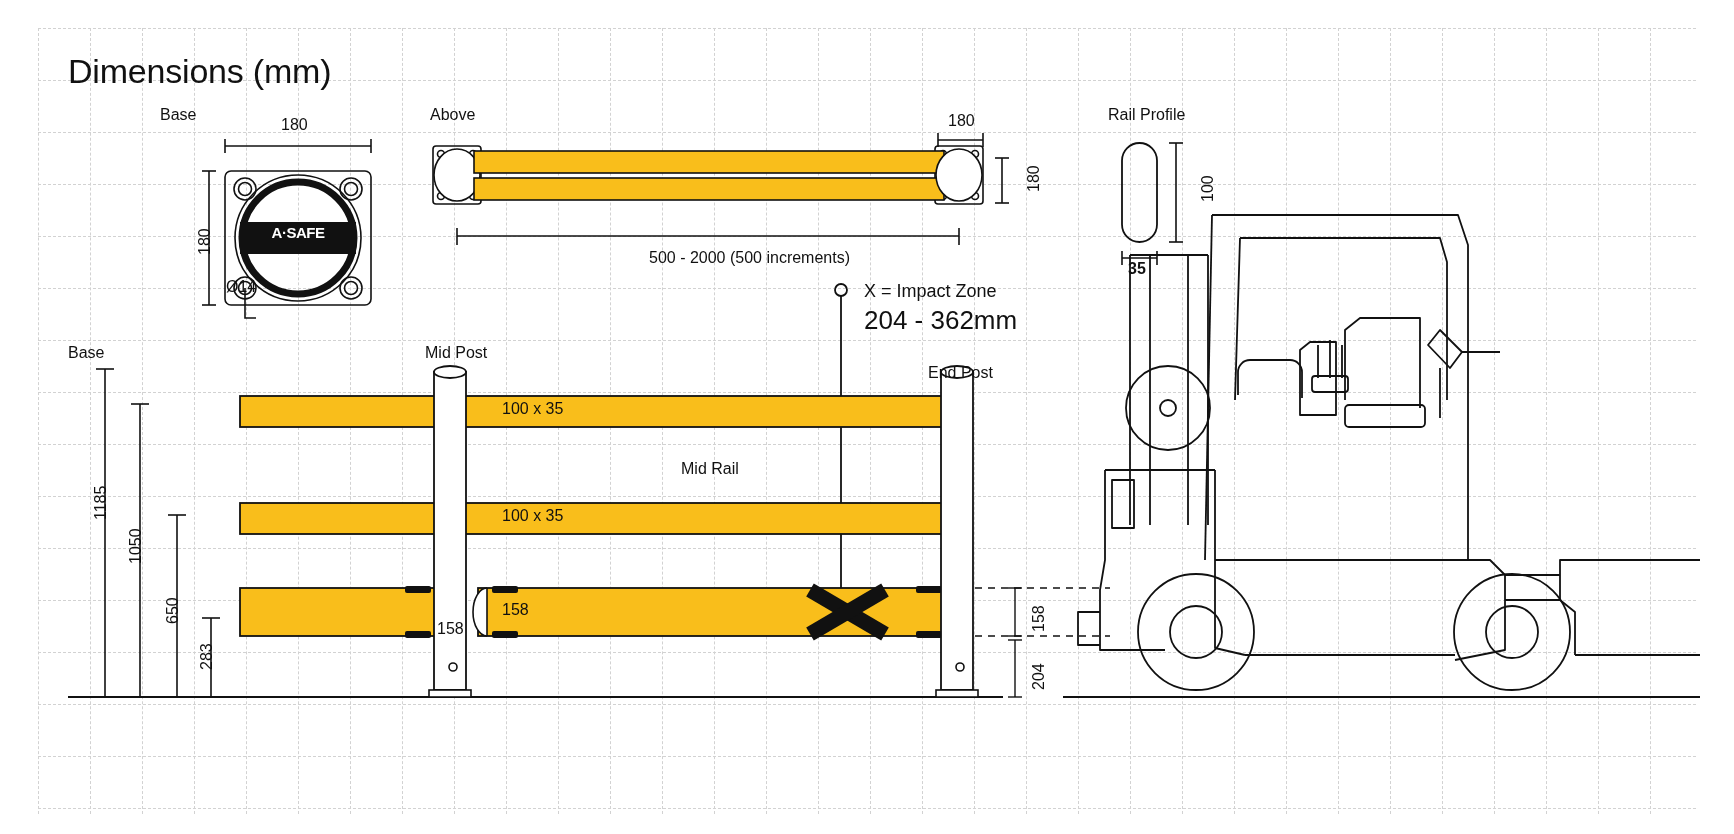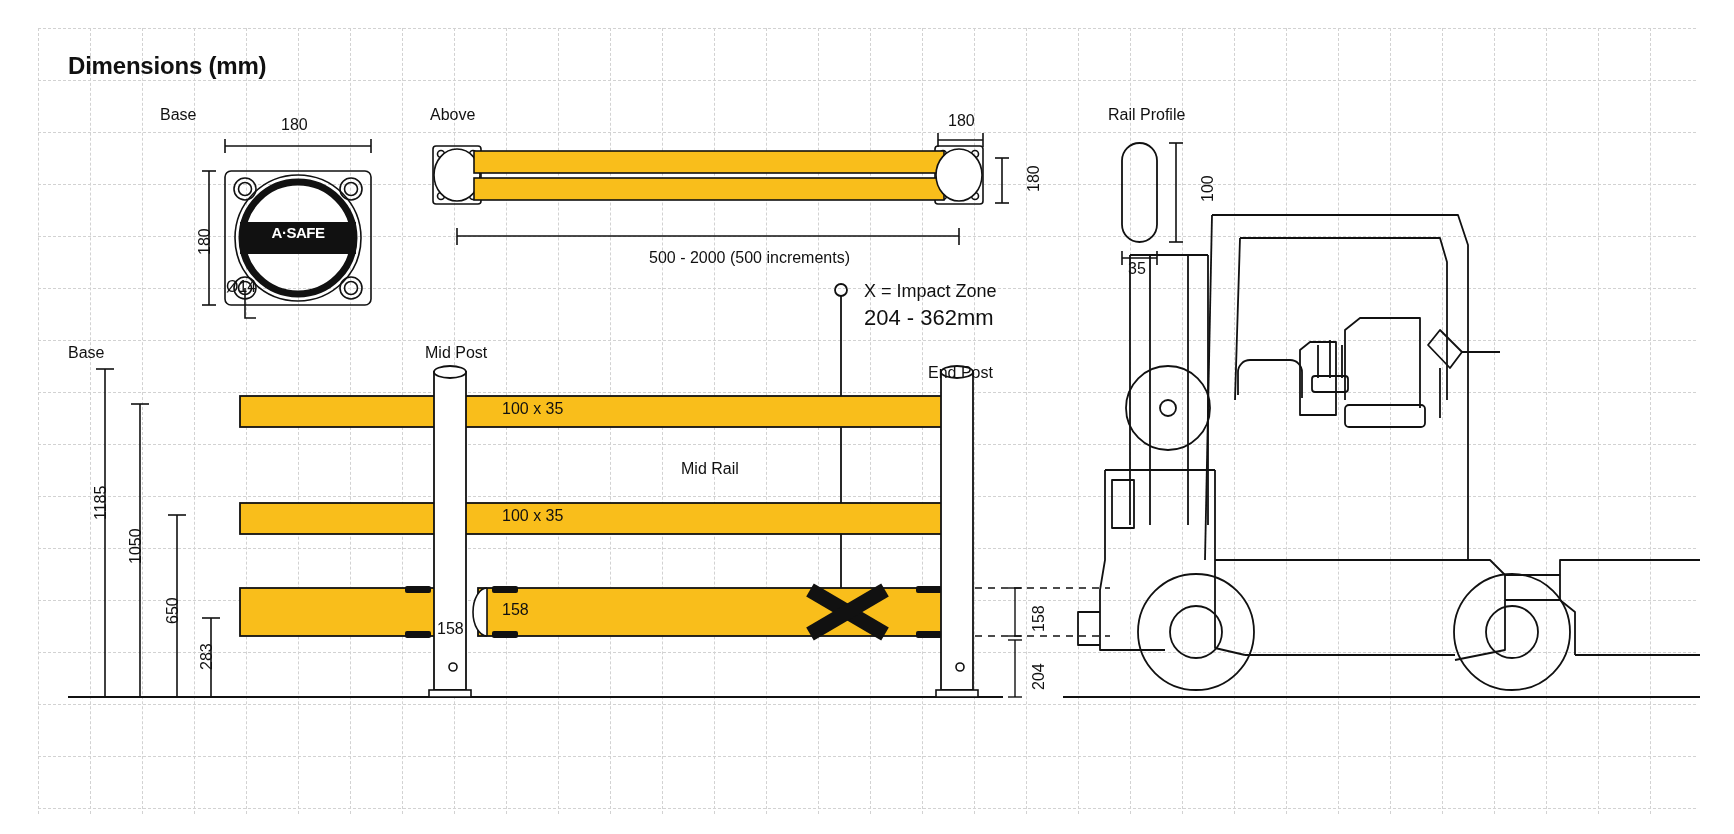--- a/index.html
+++ b/index.html
@@ -21,27 +21,27 @@
     background-position:0 0, 0 0;
     pointer-events:none;
   }
   .gridlineH{position:absolute;left:0;right:0;height:0;border-top:1px dashed #d2d2d2;}
   .gridlineV{position:absolute;top:0;bottom:0;width:0;border-left:1px dashed #d2d2d2;}
 
   #svgroot{position:absolute;left:0;top:0;width:1734px;height:834px;}
 
   .title{
     position:absolute;left:68px;top:52px;
-    font-size:24px;font-weight:bold;color:#111;letter-spacing:-.2px;
+    font-size:34px;font-weight:normal;color:#111;letter-spacing:-.2px;
   }
   .lbl{position:absolute;font-size:16px;color:#111;white-space:nowrap;}
   .dim{position:absolute;font-size:16px;color:#111;white-space:nowrap;}
   .dimv{position:absolute;font-size:16px;color:#111;white-space:nowrap;
         transform-origin:0 0;transform:rotate(-90deg);}
-  .big{position:absolute;font-size:22px;color:#111;white-space:nowrap;}
+  .big{position:absolute;font-size:26px;color:#111;white-space:nowrap;}
   .med{position:absolute;font-size:18px;color:#111;white-space:nowrap;}
 </style>
 </head>
 <body>
 
 <div id="stage">
 
   <div id="grid" style="background-image: none;">
       <div class="gridlineV" style="left: 0px;"></div>
       <div class="gridlineV" style="left: 52px;"></div>
@@ -321,21 +321,21 @@
   <div style="position:absolute;left:248px;top:224px;width:100px;text-align:center;
               font-size:15px;font-weight:bold;color:#fff;letter-spacing:-0.5px;">A·SAFE</div>
 
   <div class="lbl" style="left:430px;top:106px;">Above</div>
   <div class="dim" style="left:948px;top:112px;">180</div>
   <div class="dimv" style="left:1025px;top:192px;">180</div>
   <div class="dim" style="left:609px;top:249px;margin-left:40px;">500 - 2000 (500 increments)</div>
 
   <div class="lbl" style="left:1108px;top:106px;">Rail Profile</div>
   <div class="dimv" style="left:1199px;top:202px;">100</div>
-  <div class="dim" style="left:1128px;top:260px;">35</div>
+  <div class="dim" style="left:1128px;top:260px;font-weight:bold;">35</div>
 
   <div class="med" style="left:864px;top:281px;">X = Impact Zone</div>
   <div class="big" style="left:864px;top:305px;">204 - 362mm</div>
 
   <div class="lbl" style="left:68px;top:344px;">Base</div>
   <div class="lbl" style="left:425px;top:344px;">Mid Post</div>
   <div class="lbl" style="left:928px;top:364px;text-align:center;">End Post</div>
   <div class="lbl" style="left:681px;top:460px;">Mid Rail</div>
 
   <div class="dim" style="left:502px;top:400px;">100 x 35</div>

